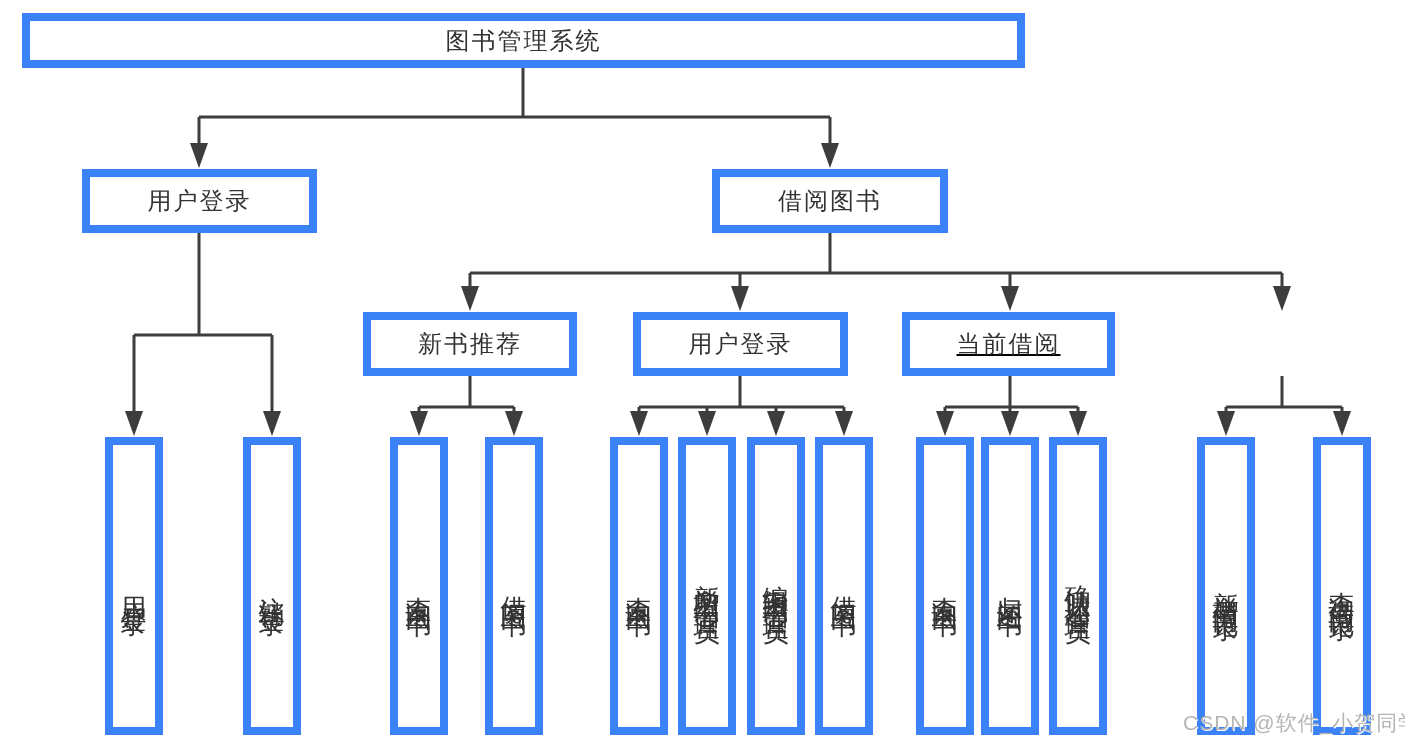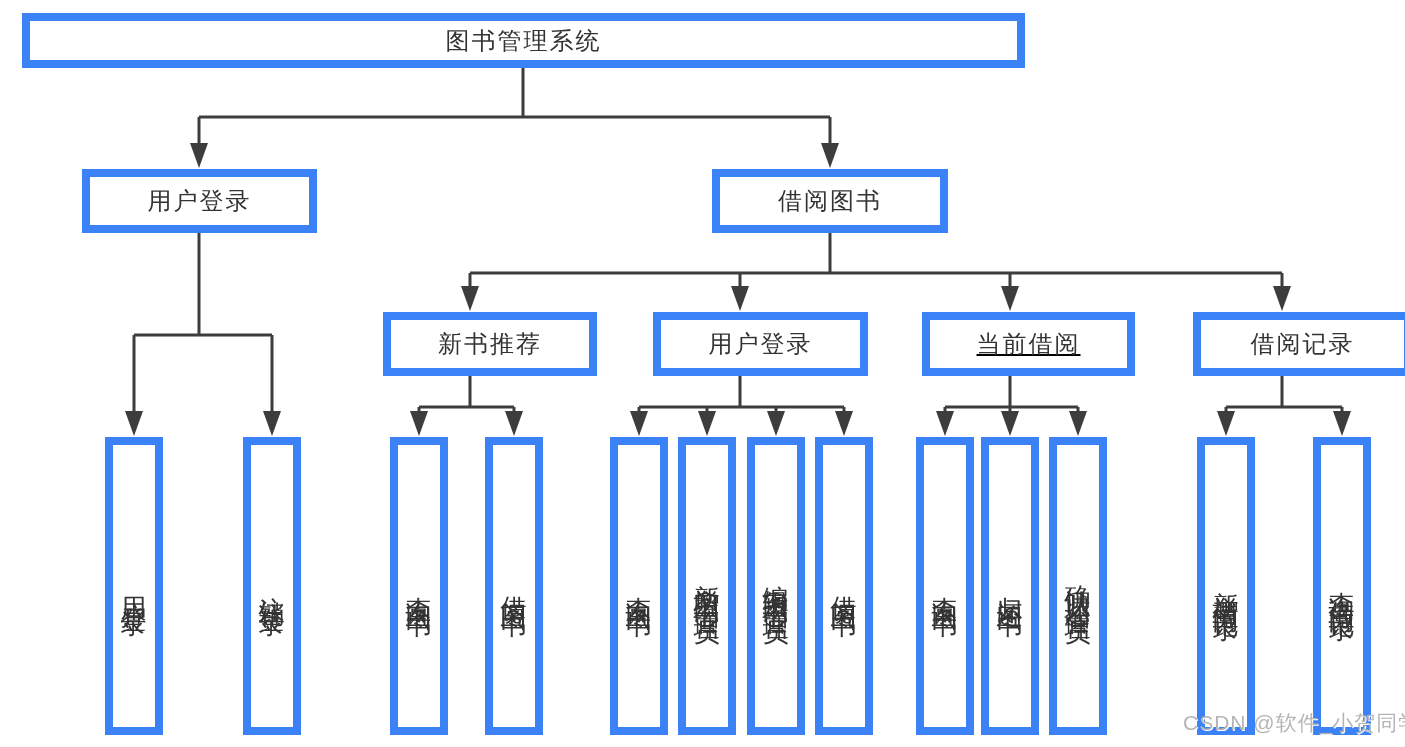--- a/index.html
+++ b/index.html
@@ -37,21 +37,21 @@
   }
   .vlabel {
     writing-mode: vertical-rl;
     font-size: 26px;
     color: #333333;
     letter-spacing: 5px;
     line-height: 1;
   }
   .leaf { top: 437px; height: 298px; width: 58px; }
   .lvl2 { top: 169px; height: 64px; }
-  .lvl3 { top: 312px; height: 64px; margin-left: 20px; }
+  .lvl3 { top: 312px; height: 64px; }
   #watermark {
     position: absolute;
     left: 1183px;
     top: 709px;
     font-size: 21px;
     color: #b5b5b5;
     letter-spacing: 1px;
     white-space: nowrap;
     text-shadow: 1px 1px 0 #ffffff;
   }
@@ -112,23 +112,20 @@
 
   <div class="node lvl3" style="left:363px; width:214px;">
     <span class="hlabel">新书推荐</span>
   </div>
   <div class="node lvl3" style="left:633px; width:215px;">
     <span class="hlabel">用户登录</span>
   </div>
   <div class="node lvl3" style="left:902px; width:213px;text-decoration:underline;">
     <span class="hlabel">当前借阅</span>
   </div>
-  <div class="node lvl3" style="left:1173px; width:219px;">
-    <span class="hlabel">借阅记录</span>
-  </div>
 
   <div class="node leaf" style="left:105px;">
     <span class="vlabel">用户登录</span>
   </div>
   <div class="node leaf" style="left:243px;">
     <span class="vlabel">注销登录</span>
   </div>
 
   <div class="node leaf" style="left:390px;">
     <span class="vlabel">查询图书</span>

